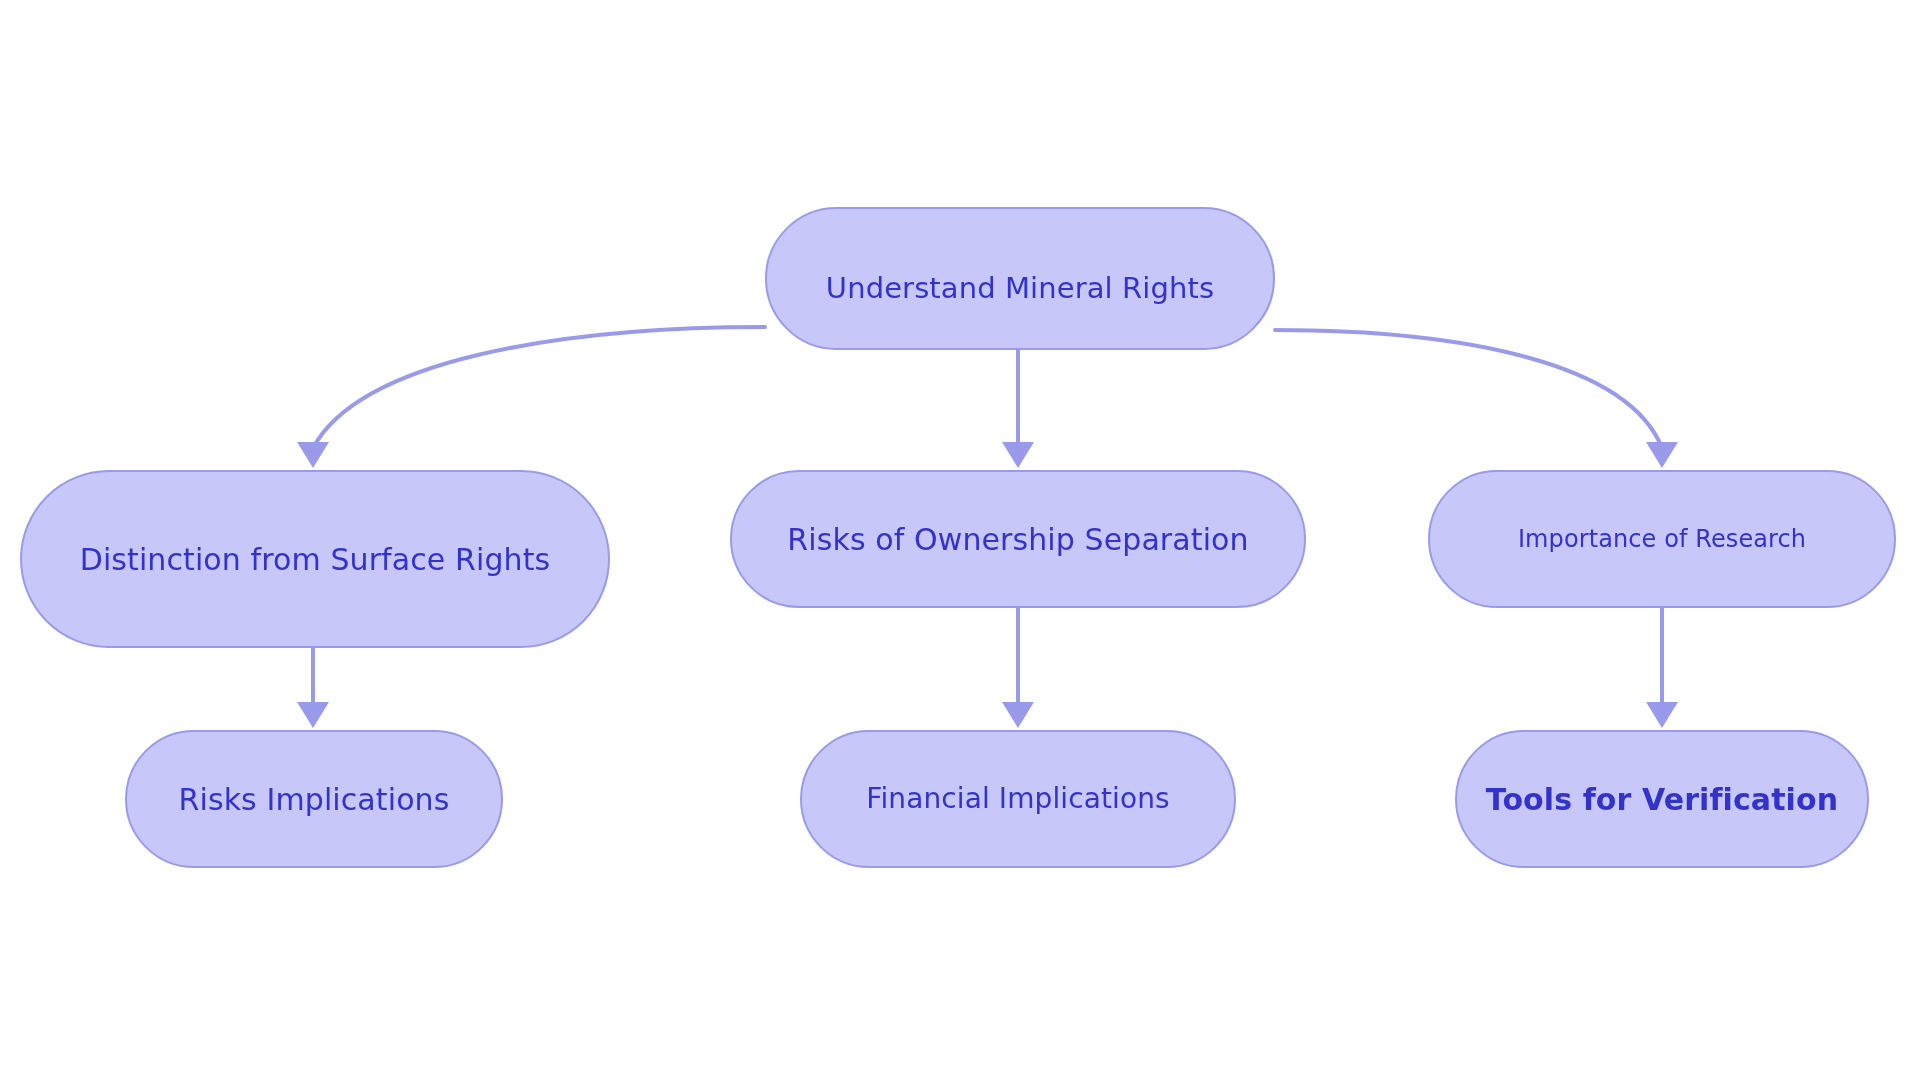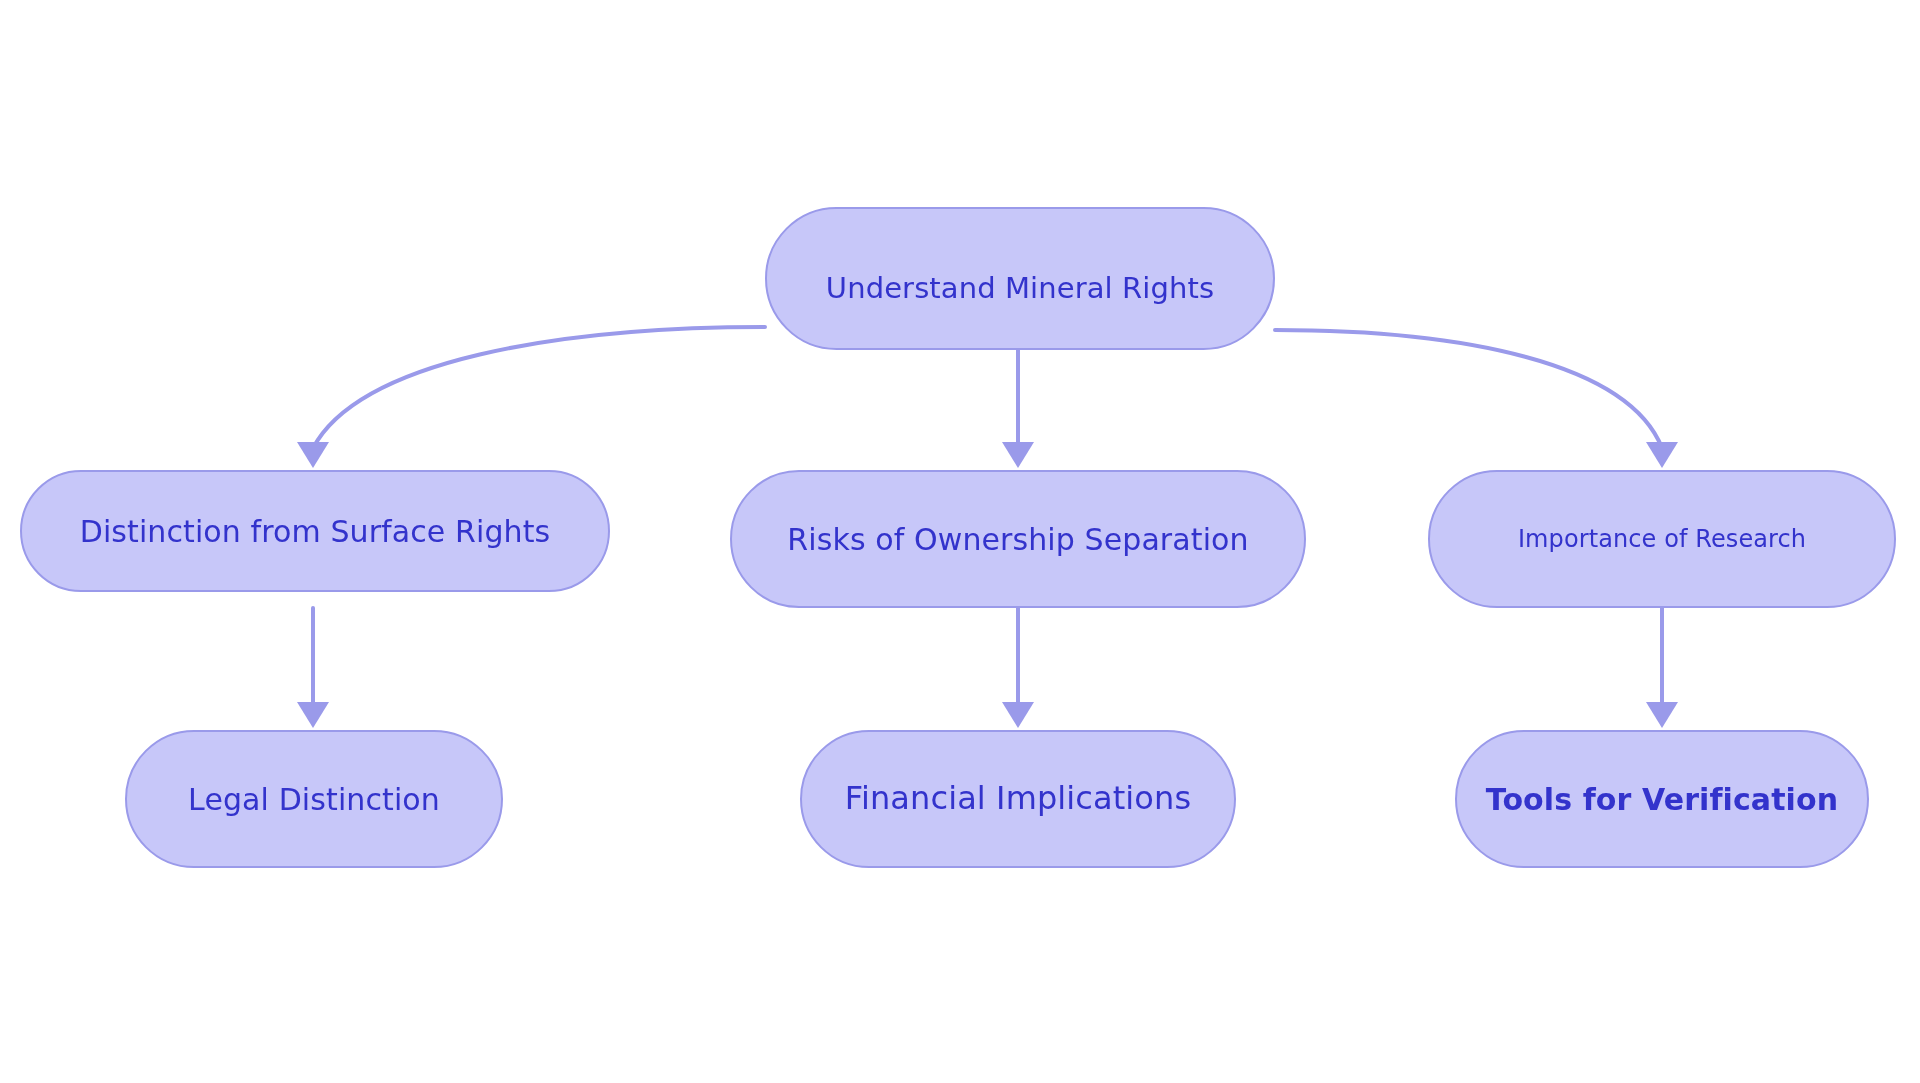--- a/index.html
+++ b/index.html
@@ -67,33 +67,33 @@
         <polygon points="1002,702 1034,702 1018,728" fill="#9a9aea"></polygon>
         <path d="M 1662,608 L 1662,708" fill="none" stroke="#9a9aea" stroke-width="4" stroke-linecap="round"></path>
         <polygon points="1646,702 1678,702 1662,728" fill="#9a9aea"></polygon>
       </g>
   </svg>
 
   <div id="nodes-group">
       <div class="node" style="left: 765px; top: 207px; width: 510px; height: 143px; background: rgb(199, 199, 249); border-color: rgb(154, 154, 234);">
         <span class="node-label" style="color: rgb(51, 51, 204); font-size: 29px; margin-top: 20px;">Understand Mineral Rights</span>
       </div>
-      <div class="node" style="left: 20px; top: 470px; width: 590px; height: 122px; background: rgb(199, 199, 249); border-color: rgb(154, 154, 234);">
+      <div class="node" style="left: 20px; top: 470px; width: 590px; height: 178px; background: rgb(199, 199, 249); border-color: rgb(154, 154, 234);">
         <span class="node-label" style="color: rgb(51, 51, 204); font-size: 30px;">Distinction from Surface Rights</span>
       </div>
       <div class="node" style="left: 730px; top: 470px; width: 576px; height: 138px; background: rgb(199, 199, 249); border-color: rgb(154, 154, 234);">
         <span class="node-label" style="color: rgb(51, 51, 204); font-size: 30px;">Risks of Ownership Separation</span>
       </div>
       <div class="node" style="left: 1428px; top: 470px; width: 468px; height: 138px; background: rgb(199, 199, 249); border-color: rgb(154, 154, 234);">
         <span class="node-label" style="color: rgb(51, 51, 204); font-size: 24px;">Importance of Research</span>
       </div>
       <div class="node" style="left: 125px; top: 730px; width: 378px; height: 138px; background: rgb(199, 199, 249); border-color: rgb(154, 154, 234);">
-        <span class="node-label" style="color: rgb(51, 51, 204); font-size: 30px;">Legal Distinction</span>
+        <span class="node-label" style="color: rgb(51, 51, 204); font-size: 30px;">Risks Implications</span>
       </div>
       <div class="node" style="left: 800px; top: 730px; width: 436px; height: 138px; background: rgb(199, 199, 249); border-color: rgb(154, 154, 234);">
-        <span class="node-label" style="color: rgb(51, 51, 204); font-size: 32px;">Financial Implications</span>
+        <span class="node-label" style="color: rgb(51, 51, 204); font-size: 28px;">Financial Implications</span>
       </div>
       <div class="node" style="left: 1455px; top: 730px; width: 414px; height: 138px; background: rgb(199, 199, 249); border-color: rgb(154, 154, 234);">
         <span class="node-label" style="color: rgb(51, 51, 204); font-size: 30px; font-weight: bold;">Tools for Verification</span>
       </div>
     </div>
 
 </div>
 
 </body></html>

